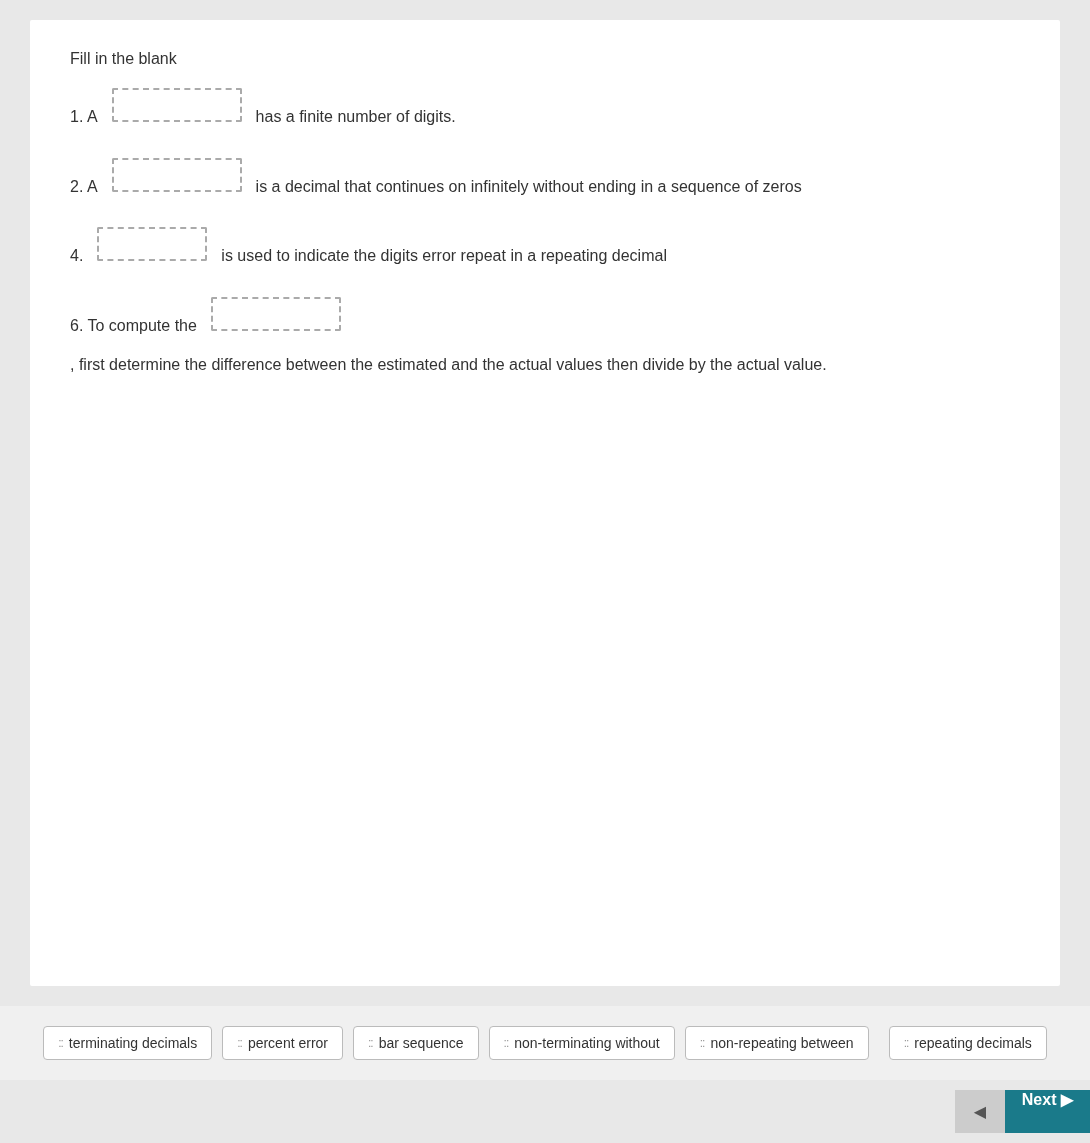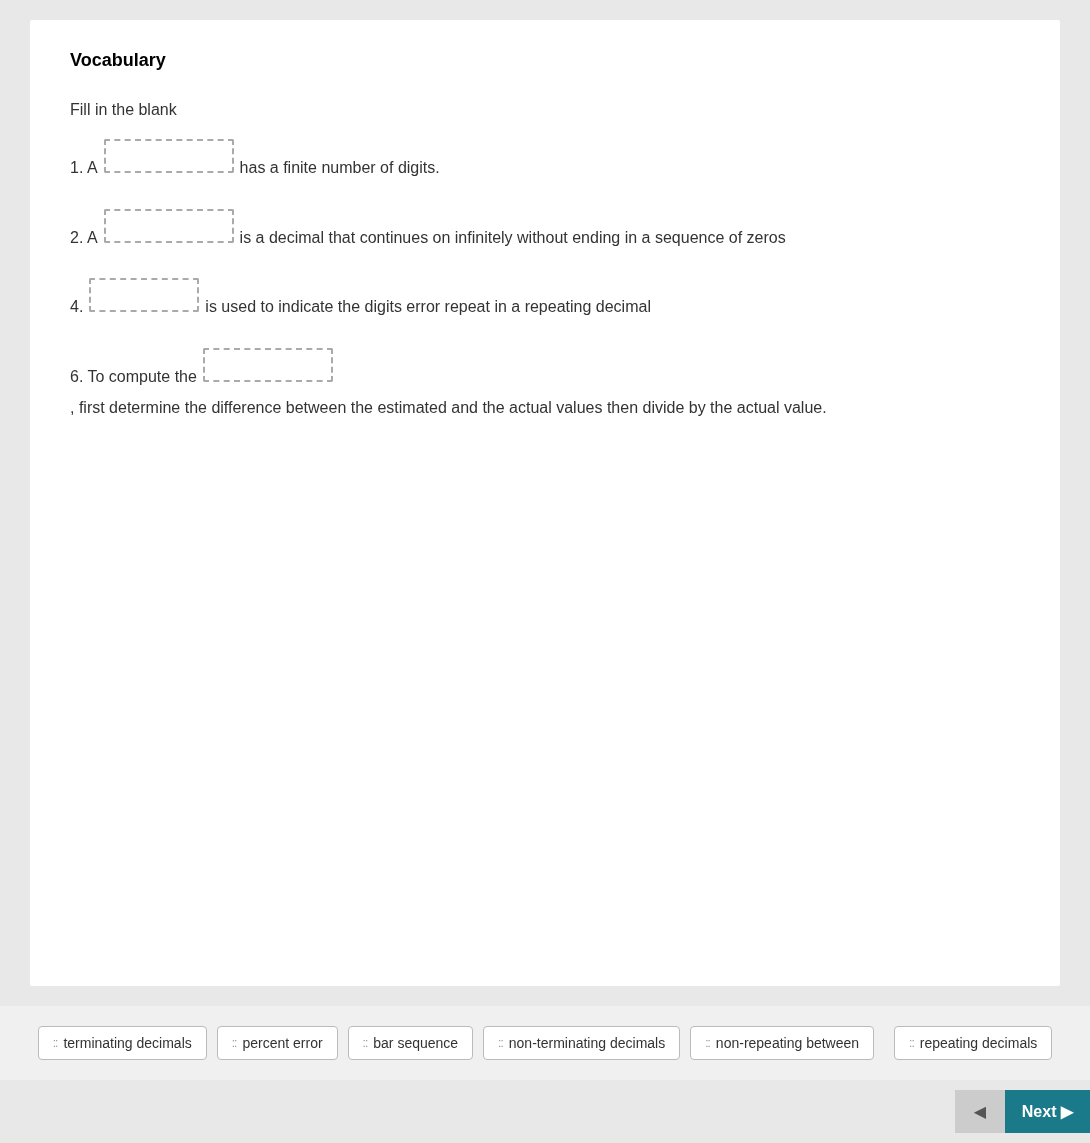--- a/index.html
+++ b/index.html
@@ -42,21 +42,21 @@
       margin-bottom: 28px;
       font-size: 16px;
       color: #333;
       line-height: 1.6;
     }
 
     .question-row {
       display: flex;
       align-items: baseline;
       flex-wrap: wrap;
-      gap: 6px;
+      gap: 14px;
     }
 
     .blank {
       display: inline-block;
       width: 130px;
       height: 34px;
       border: 2px dashed #aaa;
       border-radius: 2px;
       vertical-align: middle;
       flex-shrink: 0;
@@ -146,36 +146,34 @@
     .nav-next {
       width: 85px;
       height: 43px;
       background: #1a7a8a;
       border: none;
       color: #fff;
       font-size: 16px;
       font-weight: bold;
       cursor: pointer;
       display: flex;
-      align-items: center;
       justify-content: center;
     }
 
     .q-number {
       font-size: 16px;
       font-weight: normal;
       color: #333;
       white-space: nowrap;
     }
   </style>
 </head>
 <body>
 
 <div class="main-content">
-  <div class="section-title">Vocabulary</div>
   <div class="instructions">Fill in the blank</div>
 
   <div class="question">
     <div class="question-row">
       <span class="q-number">1. A</span>
       <span class="blank"></span>
       <span>has a finite number of digits.</span>
     </div>
   </div>
 
@@ -214,21 +212,21 @@
   <div class="word-chip">
     <span class="drag-dots">::</span>
     <span>percent error</span>
   </div>
   <div class="word-chip">
     <span class="drag-dots">::</span>
     <span>bar sequence</span>
   </div>
   <div class="word-chip">
     <span class="drag-dots">::</span>
-    <span>non-terminating decimals</span>
+    <span>non-terminating without</span>
   </div>
   <div class="word-chip">
     <span class="drag-dots">::</span>
     <span>non-repeating between</span>
   </div>
   <br style="width:100%;">
   <div class="word-chip">
     <span class="drag-dots">::</span>
     <span>repeating decimals</span>
   </div>

